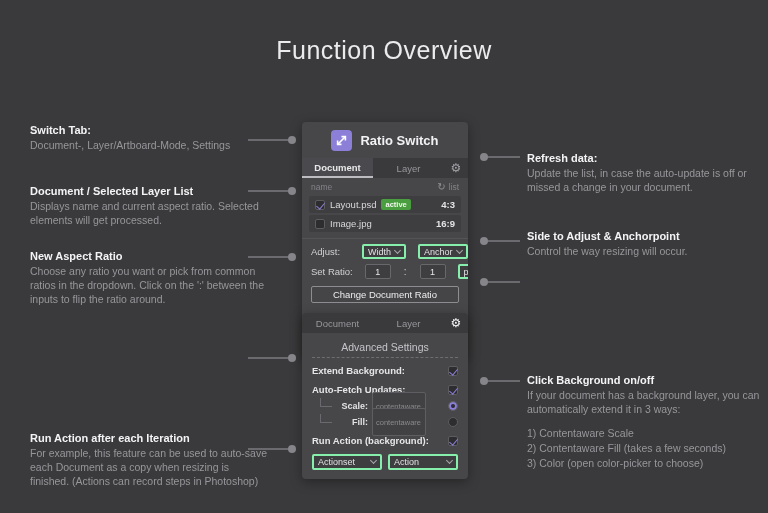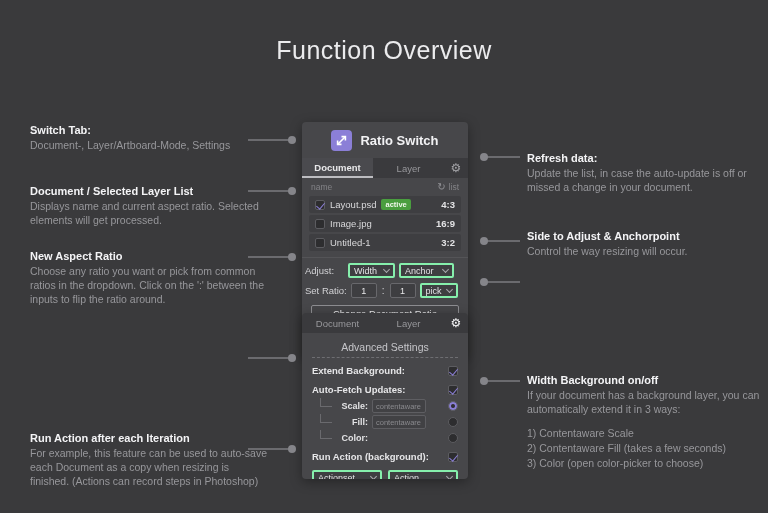--- a/index.html
+++ b/index.html
@@ -70,21 +70,21 @@
   .checkbox {
     width:10px; height:10px; background:#2d2d2f; border:1px solid #5c5c60;
     border-radius:2px; position:relative; flex:0 0 auto;
   }
   .checkbox.checked::after {
     content:""; position:absolute; left:2px; top:0px; width:4px; height:7px;
     border:solid #8b7fd7; border-width:0 1.6px 1.6px 0; transform:rotate(40deg);
   }
 
   .ctrl-row {
-    display:flex; align-items:center; padding:0 3px; margin-top:5px; gap:4px;
+    display:flex; align-items:center; padding:0 9px; margin-top:5px; gap:12px;
   }
   .ctrl-label { font-size:9.5px; color:#d2d2d5; flex:0 0 auto; }
   .select {
     background:#3e3e41; border:2px solid #86efac; border-radius:2px;
     height:15px; display:flex; align-items:center; justify-content:space-between;
     padding:0 4px; font-size:9px; color:#e2e2e4;
   }
   .select .chev {
     width:5px; height:5px; border:solid #a9a9ad; border-width:0 1.3px 1.3px 0;
     transform:rotate(45deg); margin-left:4px; margin-top:-3px;
@@ -112,21 +112,21 @@
     display:flex; align-items:center; justify-content:space-between;
     padding:0 10px; margin-top:6px; height:13px;
   }
   .set-label { font-size:9.5px; font-weight:bold; color:#e6e6e8; }
   .sub-row {
     display:flex; align-items:center; padding:0 10px 0 18px; margin-top:4px; height:12px; gap:4px;
   }
   .tree { width:12px; height:9px; border-left:1px solid #6a6a6e; border-bottom:1px solid #6a6a6e; margin-top:-8px; flex:0 0 auto; }
   .sub-label { font-size:9px; font-weight:bold; color:#e2e2e4; width:32px; text-align:right; }
   .sub-input {
-    width:54px; height:14px; background:#414144; border:1px solid #5e5e62;
+    width:54px; height:28px; background:#414144; border:1px solid #5e5e62;
     border-radius:2px; font-size:7.5px; color:#cfcfd2; padding:0 3px;
     font-family:"Liberation Sans", sans-serif; outline:none;
   }
   .sub-input::placeholder { color:#8a8a8e; }
   .radio {
     width:10px; height:10px; border-radius:50%; background:#2d2d2f;
     border:1px solid #5c5c60; margin-left:auto; flex:0 0 auto;
   }
   .radio.selected { background:#8b7fd7; box-shadow:inset 0 0 0 2.5px #8b7fd7, inset 0 0 0 10px #35343a; }
   .radio.selected::after {
@@ -189,25 +189,20 @@
       <span class="checkbox checked"></span>
       <span class="doc-name">Layout.psd</span>
       <span class="badge">active</span>
       <span class="doc-ratio">4:3</span>
     </div>
     <div class="doc-row">
       <span class="checkbox"></span>
       <span class="doc-name">Image.jpg</span>
       <span class="doc-ratio">16:9</span>
     </div>
-    <div class="doc-row">
-      <span class="checkbox"></span>
-      <span class="doc-name">Untitled-1</span>
-      <span class="doc-ratio">3:2</span>
-    </div>
 
     <div class="sep-divider"></div>
 
     <div class="ctrl-row">
       <span class="ctrl-label">Adjust:</span>
       <span class="select" style="width:47px; margin-left:10px;">
         <span>Width</span>
           <span class="chev"></span>
       </span>
       <span class="select" style="width:55px;">
@@ -257,25 +252,20 @@
       <span class="radio selected"></span>
     </div>
 
     <div class="sub-row">
       <span class="tree"></span>
       <span class="sub-label">Fill:</span>
       <input class="sub-input" placeholder="contentaware" style="">
       <span class="radio"></span>
     </div>
 
-    <div class="sub-row">
-      <span class="tree"></span>
-      <span class="sub-label">Color:</span>
-      <span class="radio"></span>
-    </div>
 
     <div class="set-row">
       <span class="set-label">Run Action (background):</span>
       <span class="checkbox checked"></span>
     </div>
 
     <div class="dd-row">
       <span class="select">
         <span>Actionset</span>
           <span class="chev"></span>
@@ -306,21 +296,21 @@
 
   <div class="note" style="left:527px; top:152px;">
     <h3>Refresh data:</h3>
     <p>Update the list, in case the auto-update is off or missed a change in your document.</p>
   </div>
   <div class="note" style="left:527px; top:230px;">
     <h3>Side to Adjust &amp; Anchorpoint</h3>
     <p>Control the way resizing will occur.</p>
   </div>
   <div class="note" style="left:527px; top:374px;">
-    <h3>Width Background on/off</h3>
+    <h3>Click Background on/off</h3>
     <p>If your document has a background layer, you can automatically extend it in 3 ways:</p>
     <ul>
       <div>1) Contentaware Scale</div>
       <div>2) Contentaware Fill (takes a few seconds)</div>
       <div>3) Color (open color-picker to choose)</div>
     </ul>
   </div>
 
   <div class="connector dot-right" style="left:248px; top:139px; width:44px;">
       <span class="dot"></span>

